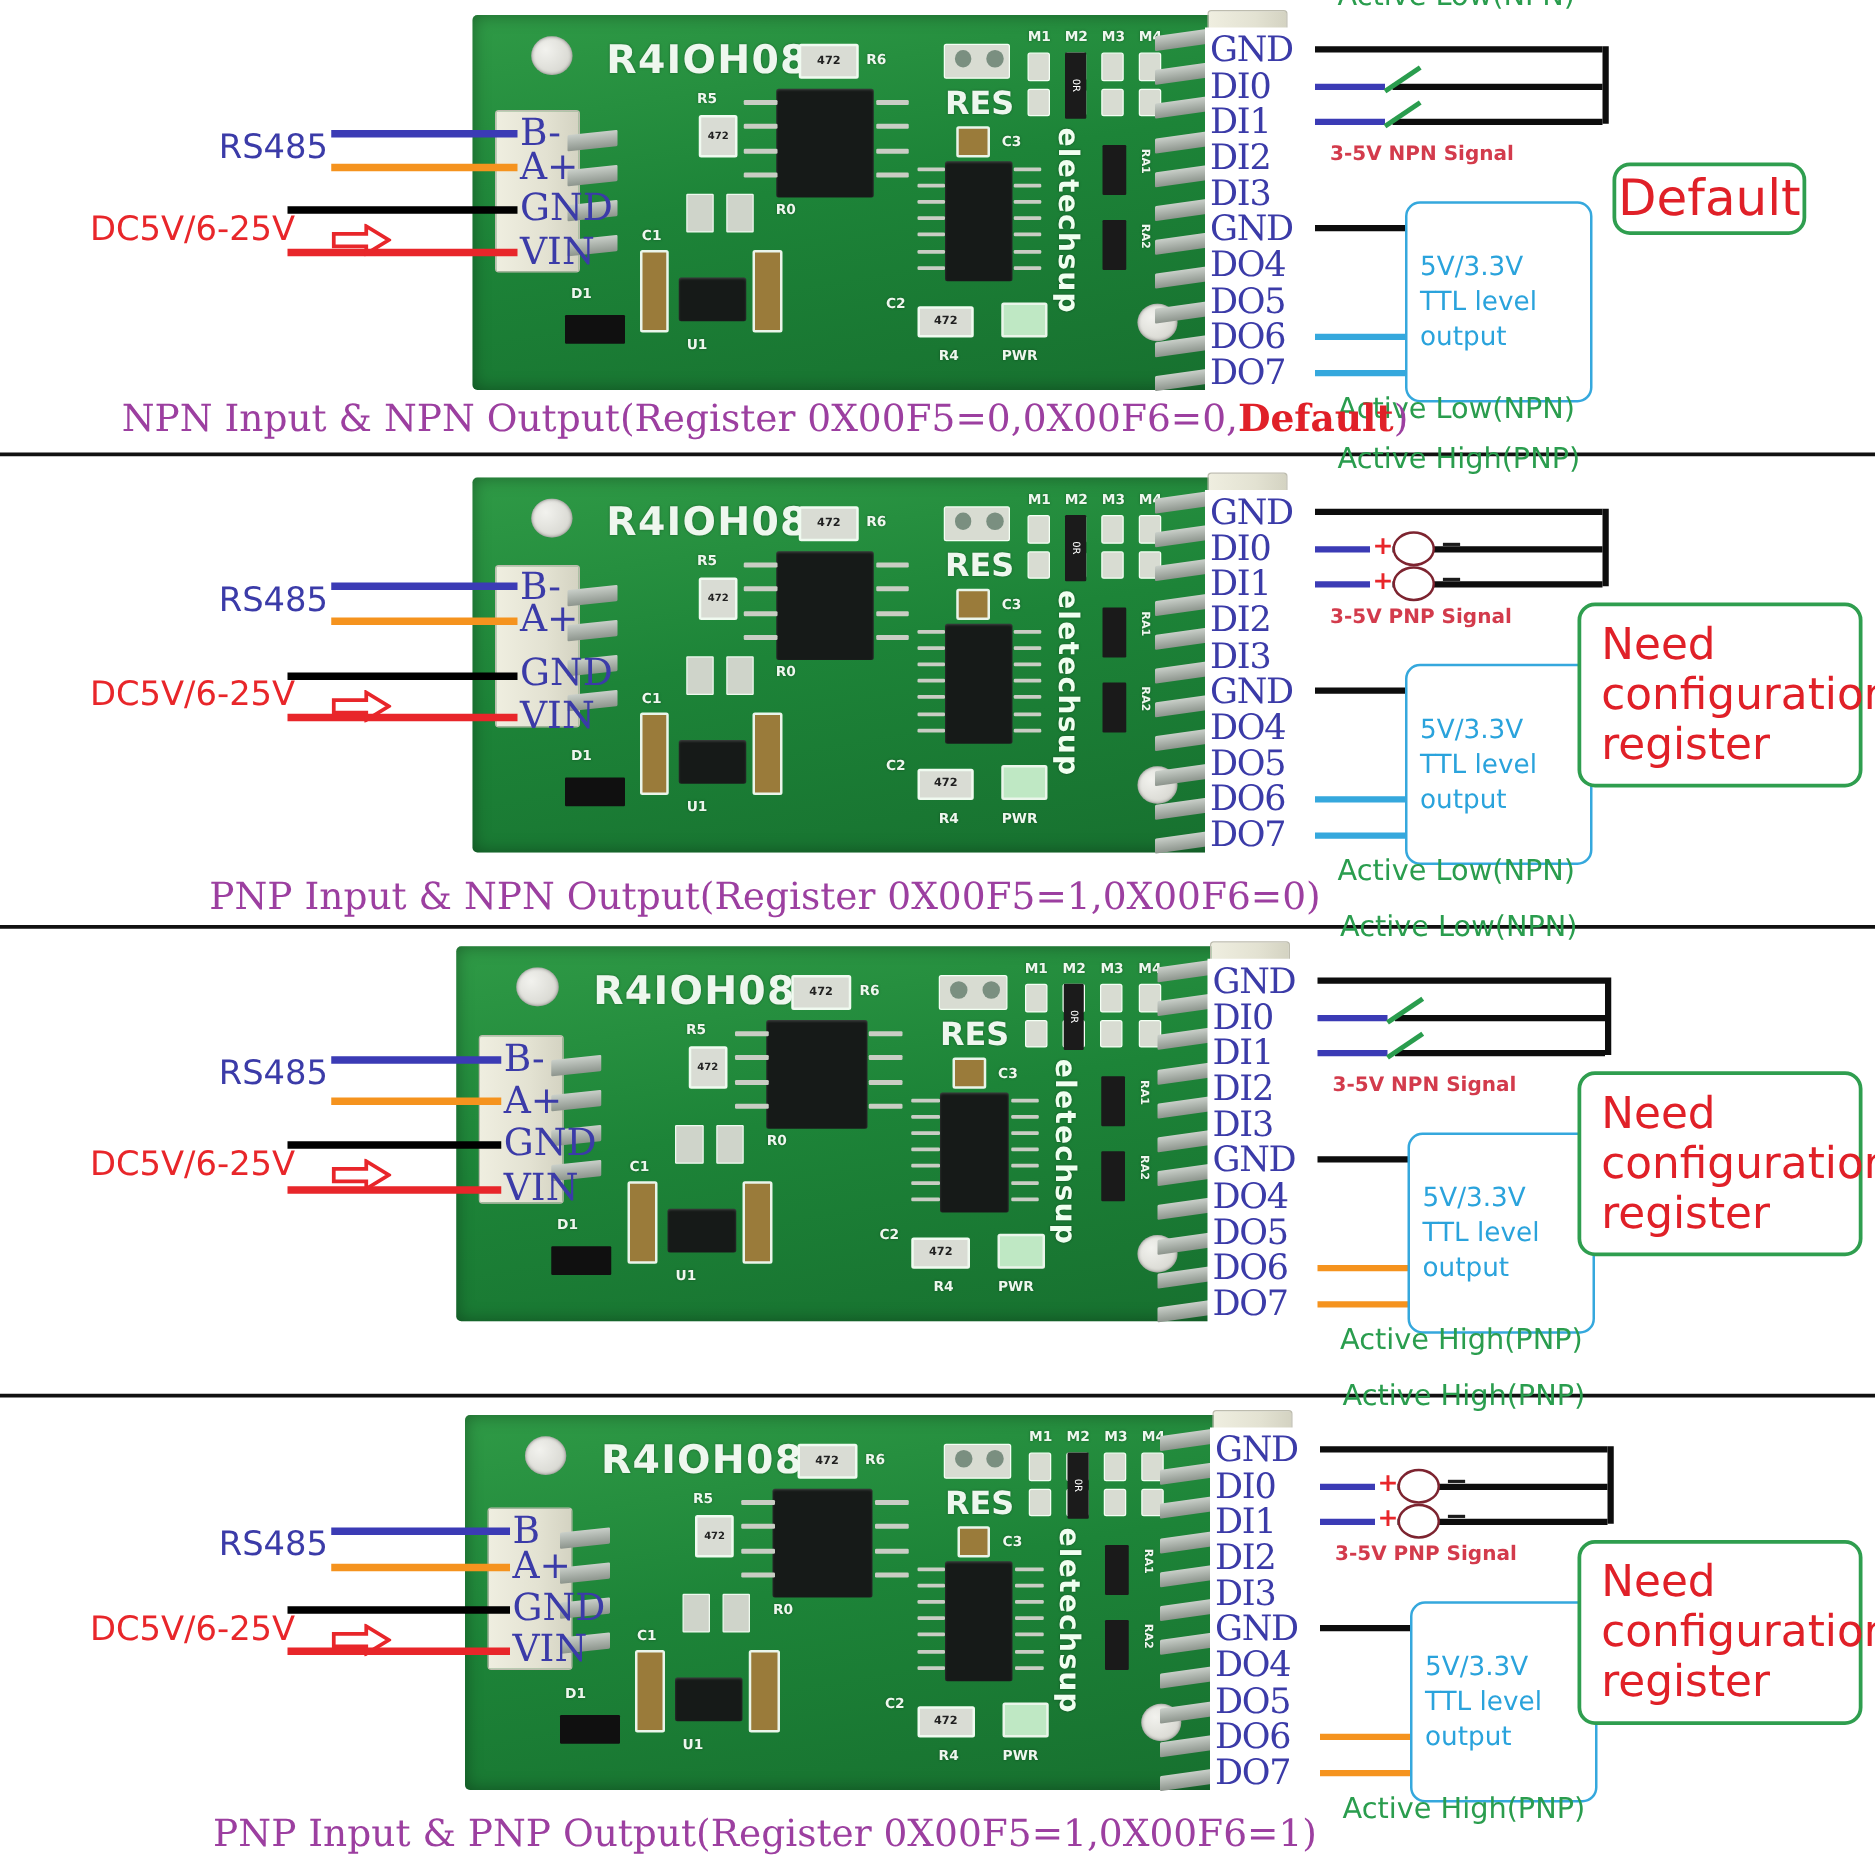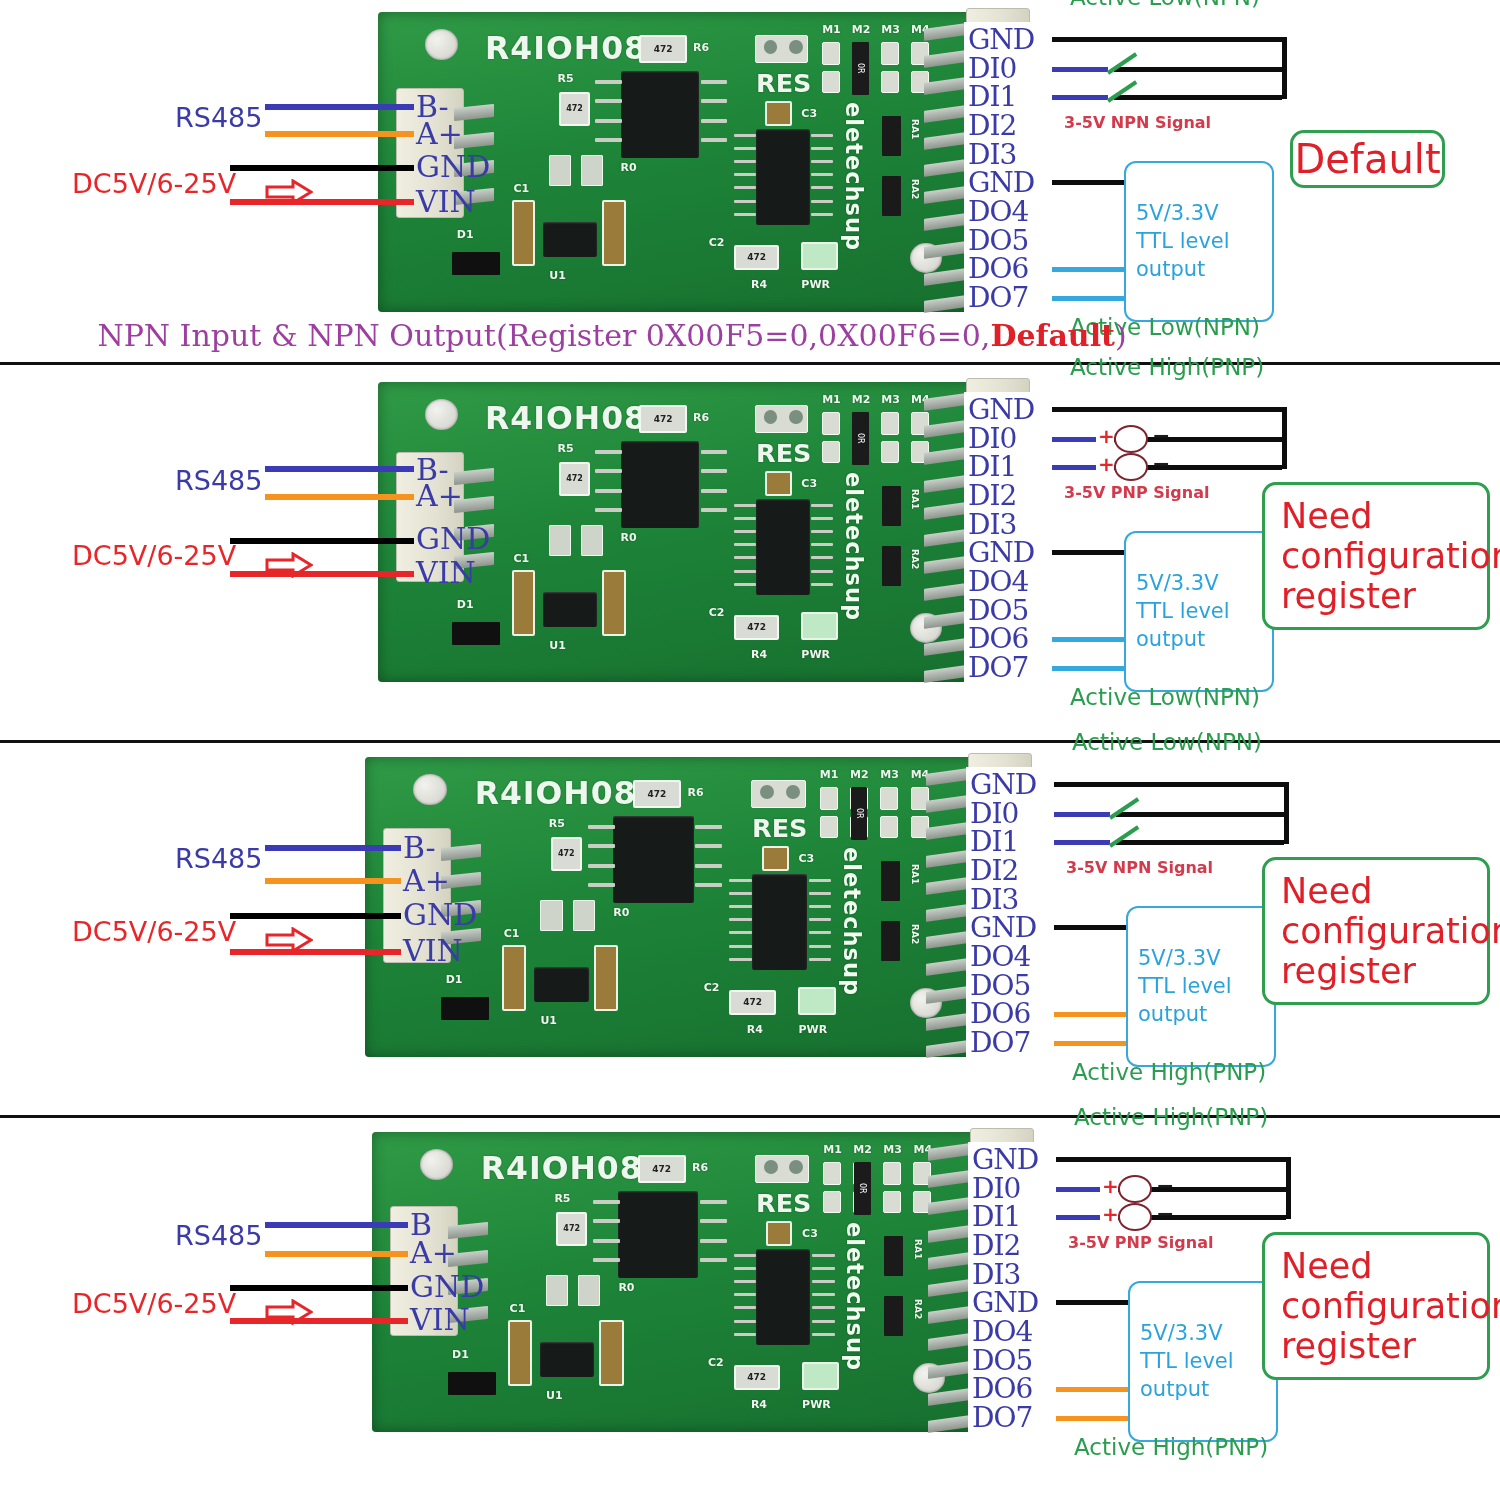--- a/index.html
+++ b/index.html
@@ -434,20 +434,21 @@
       <div>5V/3.3V</div>
       <div>TTL level</div>
       <div>output</div>
     </div>
     <div class="active-note" style="left: 1070px; top: 684px;">Active Low(NPN)</div>
     <div class="status-box status-need" style="left: 1262px; top: 482px; width: 228px; height: 148px;">
       <div>Need</div>
       <div>configuration</div>
       <div>register</div>
     </div>
+    <div class="caption" style="top: 700px;"><span>PNP Input  &amp; NPN Output(Register 0X00F5=1,0X00F6=0)</span></div>
     <div class="divider" style="top: 740px;"></div>
     <div class="panel" style="top: 740px; height: 375px;"></div>
     <div class="board" style="left: 365px; top: 757px; width: 645px; height: 300px;">
       <div class="hole" style="left: 48.375px; top: 16.5px; width: 33.54px; height: 31.5px;"></div>
       <div class="hole" style="left: 545.025px; top: 231px; width: 32.25px; height: 30px;"></div>
       <div class="silk" style="left: 109.65px; top: 18px; font-size: 31.5px; letter-spacing: 1px;">R4IOH08</div>
       <div class="res-472" style="left: 267.675px; top: 22.5px; width: 48.375px; height: 28.5px;">472</div>
       <div class="silk silk-sm" style="left: 322.5px; top: 28.5px;">R6</div>
       <div class="chip" style="left: 248.325px; top: 58.5px; width: 80.625px; height: 87px;"></div>
       <div class="chip-leg" style="left: 222.525px; top: 67.5px; width: 27.09px;"></div>
@@ -720,13 +721,14 @@
       <div>5V/3.3V</div>
       <div>TTL level</div>
       <div>output</div>
     </div>
     <div class="active-note" style="left: 1074px; top: 1434px;">Active High(PNP)</div>
     <div class="status-box status-need" style="left: 1262px; top: 1232px; width: 228px; height: 148px;">
       <div>Need</div>
       <div>configuration</div>
       <div>register</div>
     </div>
+    <div class="caption" style="top: 1450px;"><span>PNP Input  &amp; PNP Output(Register 0X00F5=1,0X00F6=1)</span></div>
   </div>
 
 </body></html>

